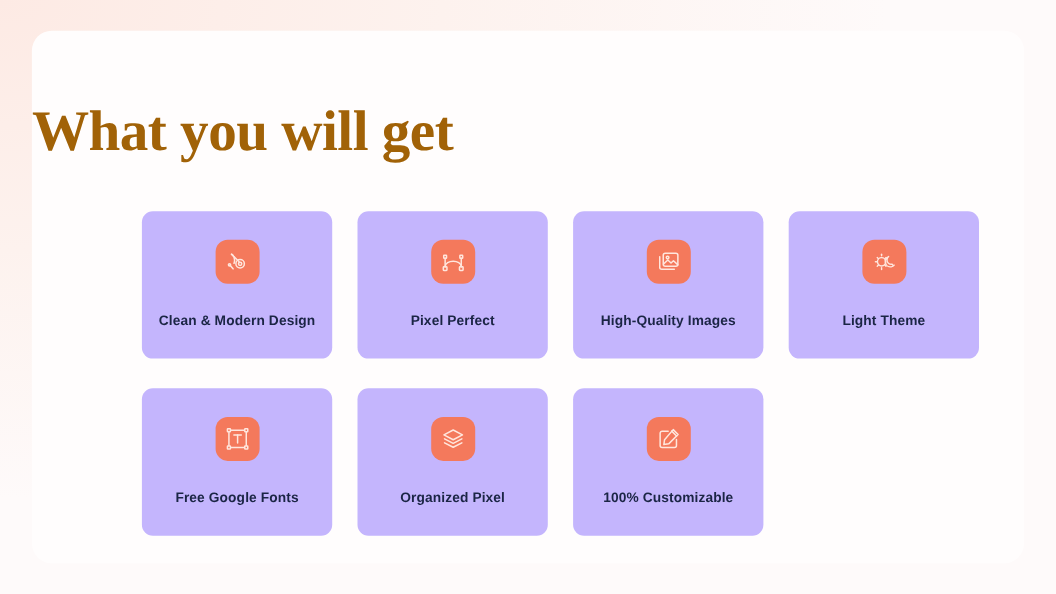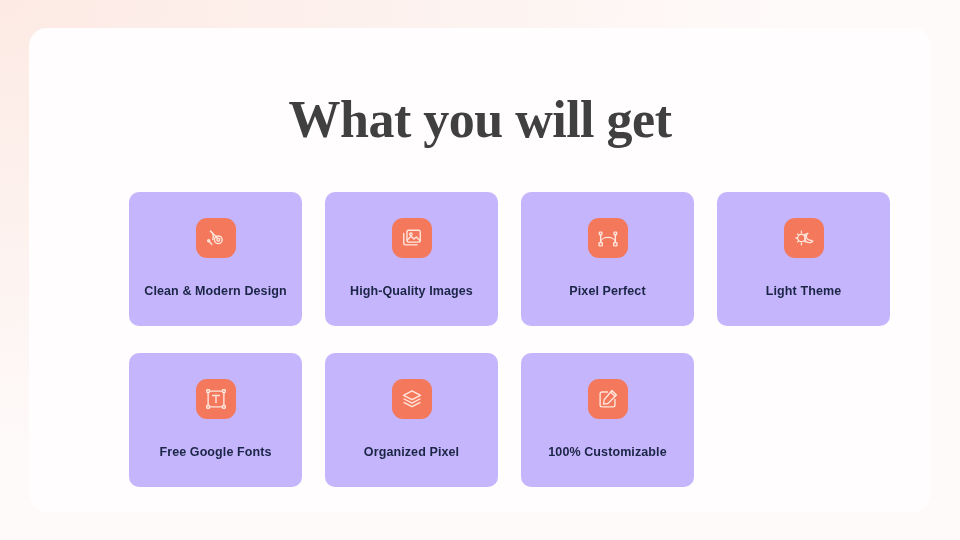--- a/index.html
+++ b/index.html
@@ -33,26 +33,26 @@
     height: 484px;
     background: #fffdfd;
     border-radius: 18px;
   }
 
   .page-title {
     position: absolute;
     left: 0;
     right: 0;
     top: 66px;
-    text-align: center;
+    text-align: left;
     font-family: "Liberation Serif", "DejaVu Serif", serif;
     font-weight: bold;
     font-size: 52px;
     letter-spacing: -0.5px;
-    color: #404040;
+    color: #a16207;
     line-height: 1;
     white-space: nowrap;
   }
 
   .grid {
     position: absolute;
     left: 100px;
     top: 164px;
     width: 760px;
     display: grid;
@@ -121,42 +121,42 @@
             <path d="M4.5 15.5 L7.5 19"></path>
             <circle cx="4" cy="15" r="1.1"></circle>
           </svg>
         </div>
         <div class="card-label">Clean &amp; Modern Design</div>
       </div>
 
       <div class="card">
         <div class="icon-badge">
           <svg viewBox="0 0 24 24" fill="none" stroke="#ffe6dd" stroke-width="1.5" stroke-linecap="round" stroke-linejoin="round">
-            <rect x="6.5" y="3.5" width="14.5" height="13" rx="2"></rect>
-            <circle cx="10.8" cy="7.8" r="1.3"></circle>
-            <path d="M6.8 14.2 L11 10.2 L14.2 13.2 L16.6 11 L21 15"></path>
-            <path d="M17.5 19.5 L5 19.5 C3.9 19.5 3 18.6 3 17.5 L3 7"></path>
-          </svg>
-        </div>
-        <div class="card-label">High-Quality Images</div>
-      </div>
-
-      <div class="card">
-        <div class="icon-badge">
-          <svg viewBox="0 0 24 24" fill="none" stroke="#ffe6dd" stroke-width="1.5" stroke-linecap="round" stroke-linejoin="round">
             <path d="M4 17 C4 9.5 20 9.5 20 17"></path>
             <path d="M4 17 L4 8.5"></path>
             <path d="M20 17 L20 8.5"></path>
             <rect x="2.2" y="17" width="3.6" height="3.6" rx="0.6"></rect>
             <rect x="18.2" y="17" width="3.6" height="3.6" rx="0.6"></rect>
             <rect x="2.6" y="5.6" width="2.8" height="2.8" rx="0.5"></rect>
             <rect x="18.6" y="5.6" width="2.8" height="2.8" rx="0.5"></rect>
           </svg>
         </div>
         <div class="card-label">Pixel Perfect</div>
+      </div>
+
+      <div class="card">
+        <div class="icon-badge">
+          <svg viewBox="0 0 24 24" fill="none" stroke="#ffe6dd" stroke-width="1.5" stroke-linecap="round" stroke-linejoin="round">
+            <rect x="6.5" y="3.5" width="14.5" height="13" rx="2"></rect>
+            <circle cx="10.8" cy="7.8" r="1.3"></circle>
+            <path d="M6.8 14.2 L11 10.2 L14.2 13.2 L16.6 11 L21 15"></path>
+            <path d="M17.5 19.5 L5 19.5 C3.9 19.5 3 18.6 3 17.5 L3 7"></path>
+          </svg>
+        </div>
+        <div class="card-label">High-Quality Images</div>
       </div>
 
       <div class="card">
         <div class="icon-badge">
           <svg viewBox="0 0 24 24" fill="none" stroke="#ffe6dd" stroke-width="1.4" stroke-linecap="round" stroke-linejoin="round">
             <circle cx="9.2" cy="12" r="4.1"></circle>
             <path d="M9.2 4.4 L9.2 6.1"></path>
             <path d="M9.2 17.9 L9.2 19.6"></path>
             <path d="M3.1 12 L4.8 12"></path>
             <path d="M4.9 7.7 L6.1 8.9"></path>

